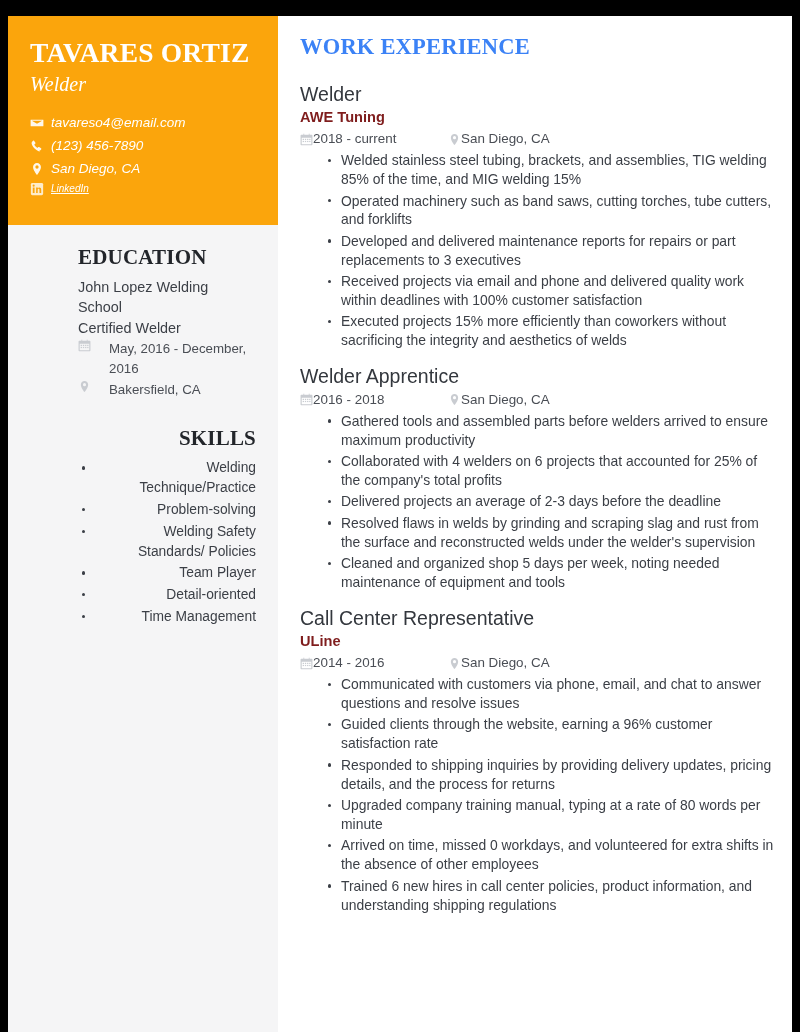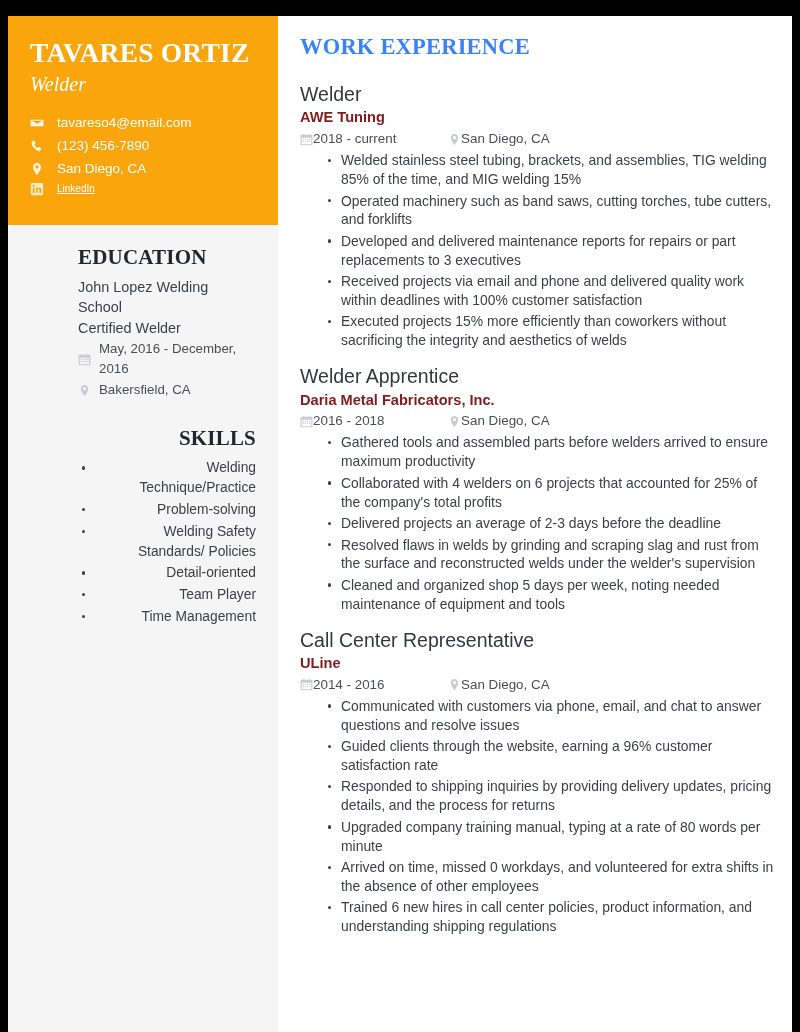--- a/index.html
+++ b/index.html
@@ -55,25 +55,26 @@
   }
 
   .contact-list {
     margin-top: 17px;
     list-style: none;
   }
 
   .contact-item {
     display: flex;
     align-items: center;
-    gap: 13px;
+    gap: 7px;
     color: #ffffff;
     font-size: 13.5px;
     line-height: 1.55;
     margin-bottom: 2px;
+    font-style: italic;
   }
 
   .contact-item .ic {
     width: 14px;
     height: 14px;
     flex: 0 0 14px;
     display: inline-flex;
     align-items: center;
     justify-content: center;
     opacity: 0.92;
@@ -98,22 +99,22 @@
   }
 
   .edu-line {
     font-size: 14.4px;
     color: #3b3f46;
     line-height: 1.42;
   }
 
   .meta-row {
     display: flex;
-    align-items: center;
-    gap: 8px;
+    align-items: flex-start;
+    gap: 18px;
     font-size: 13.3px;
     color: #4a4e55;
     line-height: 1.5;
     margin-top: 1px;
   }
   .meta-row .ic {
     width: 13px; height: 13px; flex: 0 0 13px;
     display: inline-flex; align-items: center; justify-content: center;
     color: #c9ccd1;
   }
@@ -312,22 +313,22 @@
           <span>Bakersfield, CA</span>
         </div>
       </section>
 
       <section class="skills-wrap">
         <h2 class="side-heading">SKILLS</h2>
         <ul class="skills">
           <li>Welding Technique/Practice</li>
           <li>Problem-solving</li>
           <li>Welding Safety Standards/ Policies</li>
+          <li>Team Player</li>
           <li>Detail-oriented</li>
-          <li>Team Player</li>
           <li>Time Management</li>
         </ul>
       </section>
 
     </div>
   </aside>
 
   <main class="main">
     <h1 class="main-heading">WORK EXPERIENCE</h1>
 
@@ -365,21 +366,20 @@
         <li>Welded stainless steel tubing, brackets, and assemblies, TIG welding 85% of the time, and MIG welding 15%</li>
         <li>Operated machinery such as band saws, cutting torches, tube cutters, and forklifts</li>
         <li>Developed and delivered maintenance reports for repairs or part replacements to 3 executives</li>
         <li>Received projects via email and phone and delivered quality work within deadlines with 100% customer satisfaction</li>
         <li>Executed projects 15% more efficiently than coworkers without sacrificing the integrity and aesthetics of welds</li>
       </ul>
     </section>
 
     <section class="job">
       <div class="job-title">Welder Apprentice</div>
-      <div class="company">Daria Metal Fabricators, Inc.</div>
       <div class="job-meta">
         <span class="date-grp">
           <span class="ic">
             <svg width="13" height="13" viewBox="0 0 16 16" fill="currentColor">
               <path d="M4 .9h1.3v1.4H4zM10.7 .9H12v1.4h-1.3z"></path>
               <path d="M1.6 2.3h12.8c.5 0 .9.4.9.9v10.9c0 .5-.4.9-.9.9H1.6a.9.9 0 0 1-.9-.9V3.2c0-.5.4-.9.9-.9zm.5 3.4v8.1h11.8V5.7H2.1z"></path>
               <rect x="3.3" y="7.1" width="1.6" height="1.5"></rect>
                 <rect x="6" y="7.1" width="1.6" height="1.5"></rect>
               <rect x="8.7" y="7.1" width="1.6" height="1.5"></rect>
                 <rect x="11.3" y="7.1" width="1.6" height="1.5"></rect>

